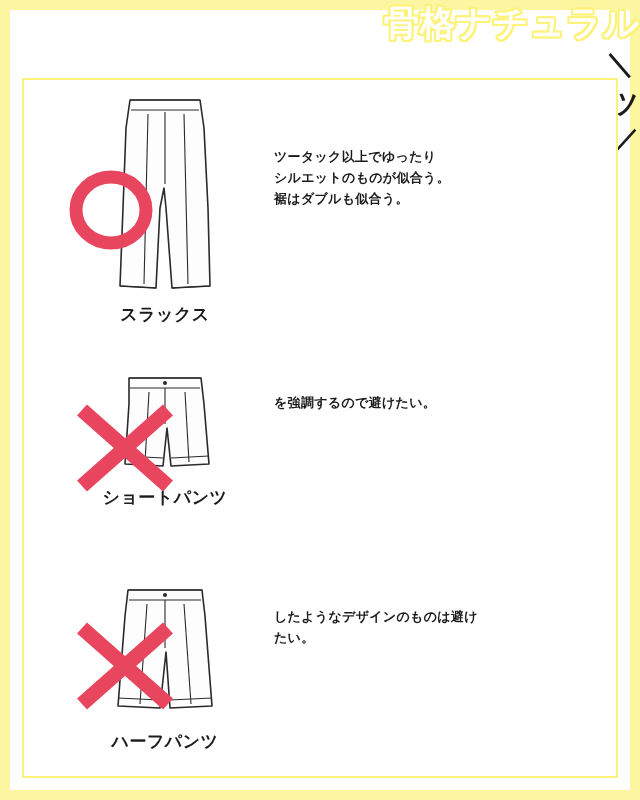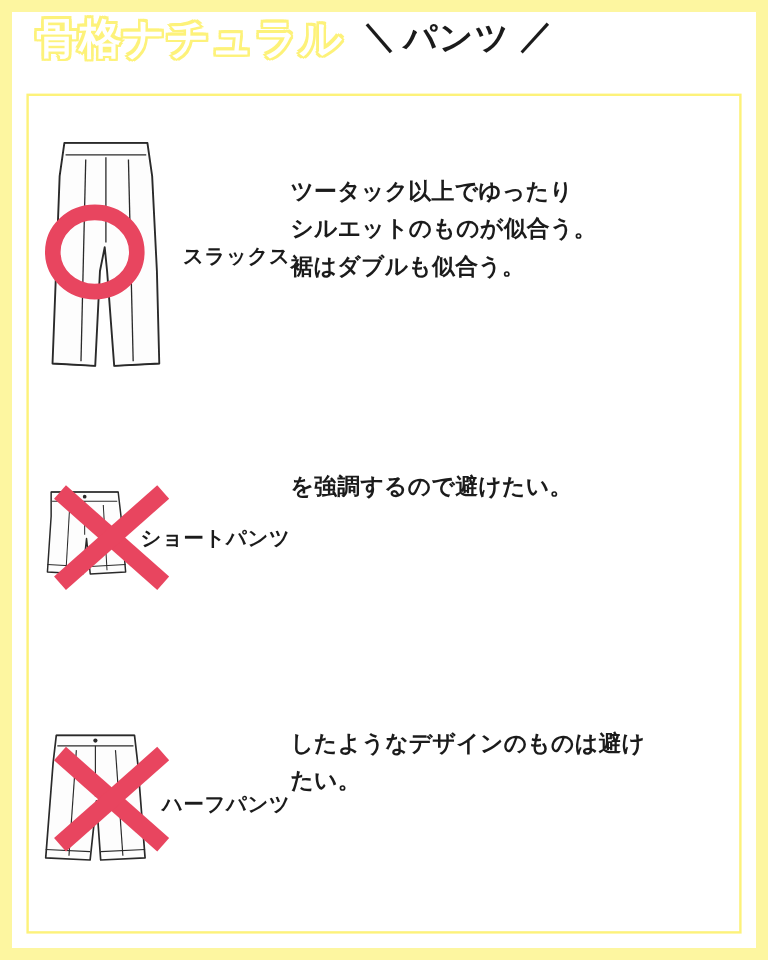--- a/index.html
+++ b/index.html
@@ -32,22 +32,23 @@
     pointer-events: none;
   }
 
   
   .header {
     position: absolute;
     left: 0; top: 0;
     width: 640px;
     height: 64px;
     display: flex;
-    align-items: center;
+    align-items: flex-end;
     padding-left: 30px;
+    flex-direction: column;
   }
   .title-main {
     font-size: 35px;
     font-weight: bold;
     letter-spacing: 1px;
     color: #ffffff;
     -webkit-text-stroke: 3px #fdf27a;
     paint-order: stroke fill;
     text-shadow:
        2px 0 0 #fdf27a, -2px 0 0 #fdf27a,
@@ -96,22 +97,23 @@
   }
   .row-1 { top: 8px;   height: 250px; }
   .row-2 { top: 288px; height: 160px; }
   .row-3 { top: 500px; height: 180px; }
 
   .figure {
     position: relative;
     width: 218px;
     flex: 0 0 218px;
     display: flex;
-    flex-direction: row;
+    flex-direction: column;
     align-items: center;
+    margin-left: 32px;
   }
   .figure svg { display: block; }
 
   .fig-label {
     font-size: 17px;
     font-weight: bold;
     color: #1b1b1b;
     letter-spacing: 0.5px;
     text-align: center;
     white-space: nowrap;
@@ -121,21 +123,21 @@
   .mark {
     position: absolute;
     left: 10px;
   }
   .mark-circle { top: 78px; }
   .mark-cross-1 { top: 30px; left: 14px; }
   .mark-cross-2 { top: 36px; left: 14px; }
 
   .desc {
     flex: 1;
-    font-size: 19px;
+    font-size: 13px;
     line-height: 1.62;
     color: #1b1b1b;
     font-weight: bold;
     letter-spacing: 0.3px;
     padding-right: 14px;
   }
   .desc-1 { padding-top: 58px; }
   .desc-2 { padding-top: 24px; }
   .desc-3 { padding-top: 26px; }
   .desc p { margin: 0; }

